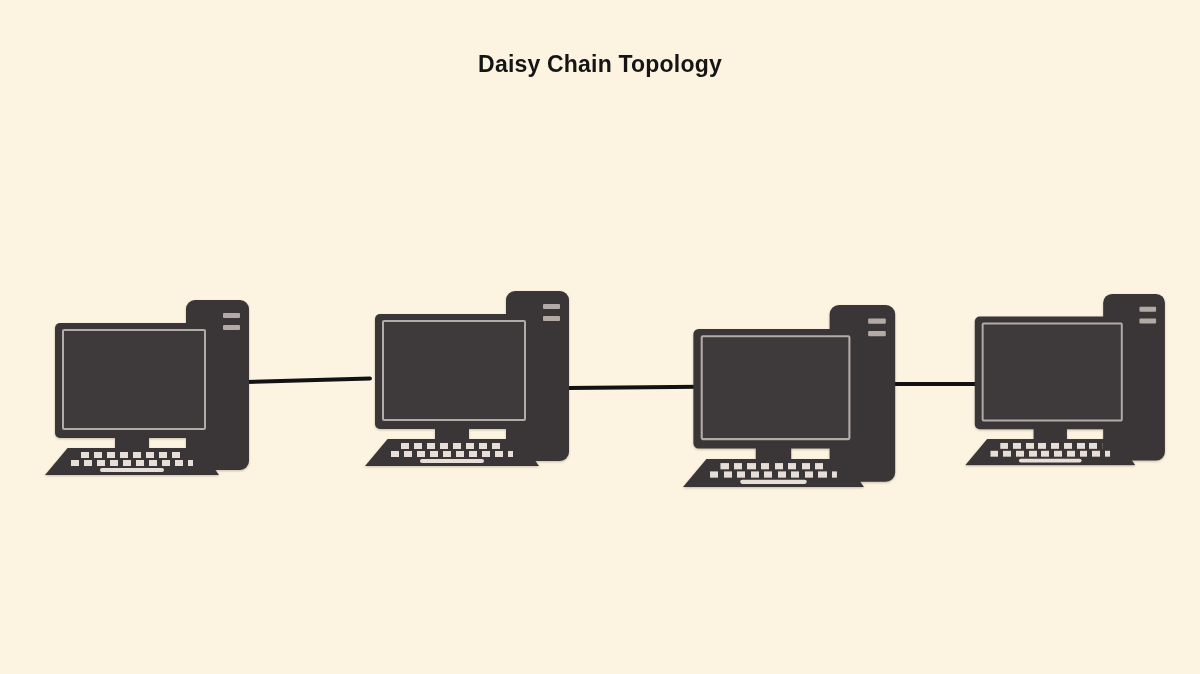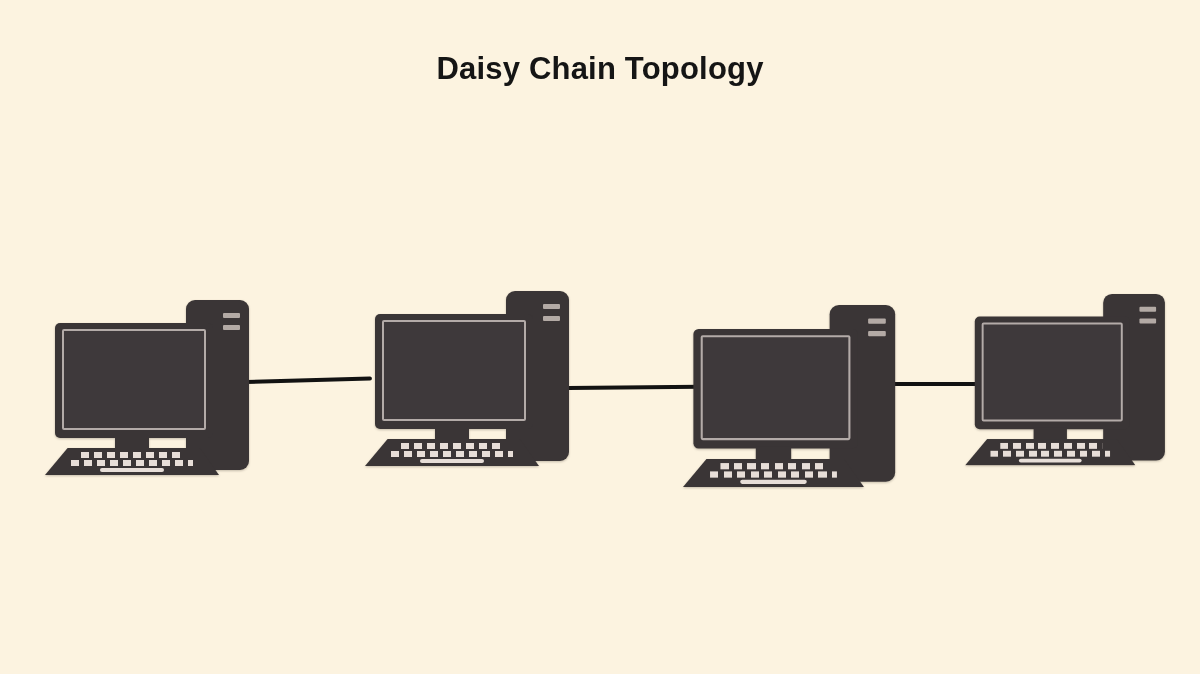--- a/index.html
+++ b/index.html
@@ -8,21 +8,21 @@
     width:1200px;height:674px;
     background:#fcf3e0;
     overflow:hidden;
     font-family:"Liberation Sans", sans-serif;
   }
   .title{
     position:absolute;
     top:51px;left:0;width:1200px;
     margin:0;
     text-align:center;
-    font-size:31px;
+    font-size:23px;
     font-weight:700;
     letter-spacing:0.2px;
     color:#151515;
   }
   
   .link{
     position:absolute;
     height:4px;
     background:#121212;
     border-radius:2px;

